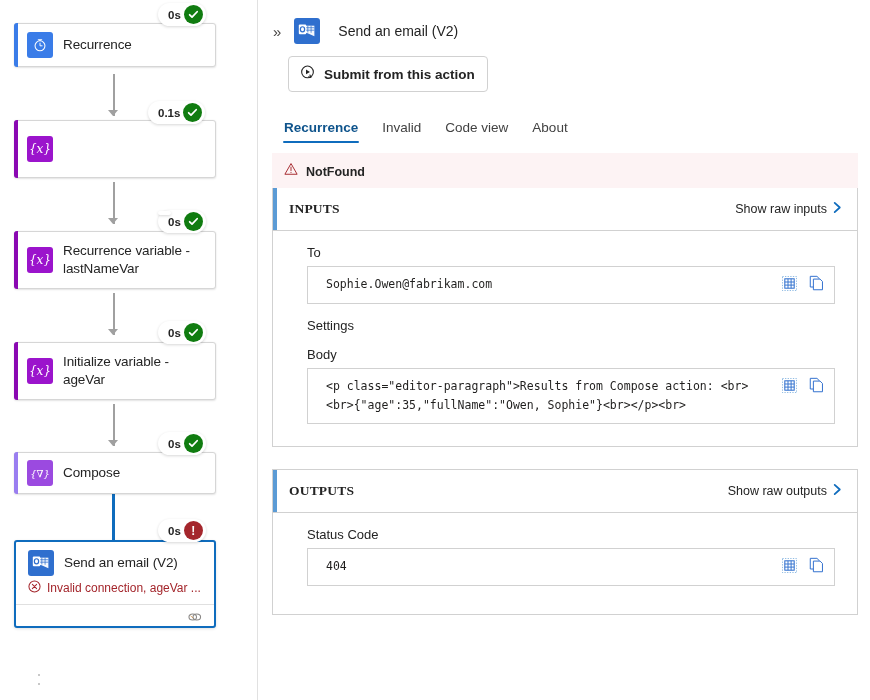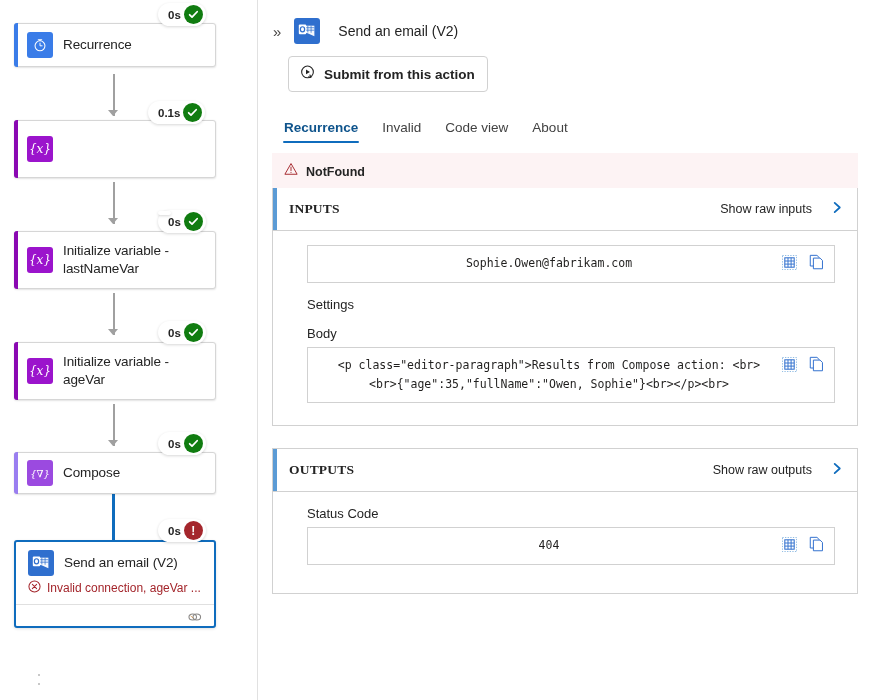--- a/index.html
+++ b/index.html
@@ -200,35 +200,34 @@
   }
   .card-header::before {
     content: "";
     position: absolute; left: 0; top: 0; bottom: 0;
     width: 4px; background: #5b9bd5;
   }
   .card-header-title {
     font-size: 13.5px; font-weight: 600; letter-spacing: 0.2px; color: #242424; font-family: Liberation Serif, serif;
   }
   .show-raw {
-    display: flex; align-items: center; gap: 19px;
+    display: flex; align-items: center; gap: 4px;
     font-size: 12.5px; color: #242424; cursor: pointer;
   }
   .show-raw .chev { color: #0f6cbd; font-weight: 700; font-size: 14px; }
 
   .card-body { padding: 14px 22px 14px 34px; }
   .field { margin-bottom: 14px; }
   .field-label { font-size: 13px; color: #242424; margin-bottom: 6px; }
   .field-box {
     display: flex; align-items: flex-start;
     border: 1px solid #d1d1d1;
     background: #fff;
     padding: 8px 10px 8px 18px;
     min-height: 34px;
-    text-align: center;
   }
   .field-value {
     flex: 1 1 auto;
     font-family: "DejaVu Sans Mono", monospace;
     font-size: 11.5px;
     line-height: 19px;
     color: #201f1e;
     white-space: pre-wrap;
     word-break: break-word;
   }
@@ -299,21 +298,21 @@
       <span class="badge-dot ok">
         <svg width="11" height="11" viewBox="0 0 12 12">
             <path d="M1.8 6.3 L4.4 8.9 L10 3" stroke="#fff" stroke-width="1.9" fill="none" stroke-linecap="round" stroke-linejoin="round"></path>
           </svg>
       </span>
     </div>
     <div class="node" style="top:231px;height:58px;">
       <span class="accent" style="background:#8a08b2;"></span>
       <div class="node-row">
         <span class="node-icon" style="background:#9b14cc;">{<i>x</i>}</span>
-        <span class="node-title">Initialize variable - lastNameVar</span>
+        <span class="node-title">Recurrence variable - lastNameVar</span>
       </div>
     </div>
 
     <div class="badge" style="left:158px;top:211px; top:211px;"></div>
     <div class="badge" style="left:158px;top:321px;">
       <span class="badge-time">0s</span>
       <span class="badge-dot ok">
         <svg width="11" height="11" viewBox="0 0 12 12">
             <path d="M1.8 6.3 L4.4 8.9 L10 3" stroke="#fff" stroke-width="1.9" fill="none" stroke-linecap="round" stroke-linejoin="round"></path>
           </svg>
@@ -441,20 +440,21 @@
             <span class="chev">
               <svg width="12" height="13" viewBox="0 0 12 14">
                   <path d="M3.5 2 L9 7 L3.5 12" fill="none" stroke="#0f6cbd" stroke-width="1.9" stroke-linecap="round" stroke-linejoin="round"></path>
                 </svg>
             </span>
           </span>
         </div>
         <div class="card-body">
 
           <div class="field">
+            <div class="field-label">To</div>
             <div class="field-box">
               <div class="field-value">Sophie.Owen@fabrikam.com</div>
               <div class="field-actions">
                 <span class="act-icon">
                   <svg width="15" height="15" viewBox="0 0 16 16">
                     <rect x="0.4" y="0.4" width="15.2" height="15.2" fill="none" stroke="#5b9bd5" stroke-width="0.8" stroke-dasharray="1.4 1.4"></rect>
                     <rect x="3" y="3" width="10" height="10" fill="none" stroke="#2f6fce" stroke-width="1.1"></rect>
                     <path d="M3 6.4 h10 M3 9.7 h10 M6.4 3 v10 M9.7 3 v10" stroke="#2f6fce" stroke-width="1"></path>
                   </svg>
                 </span>

